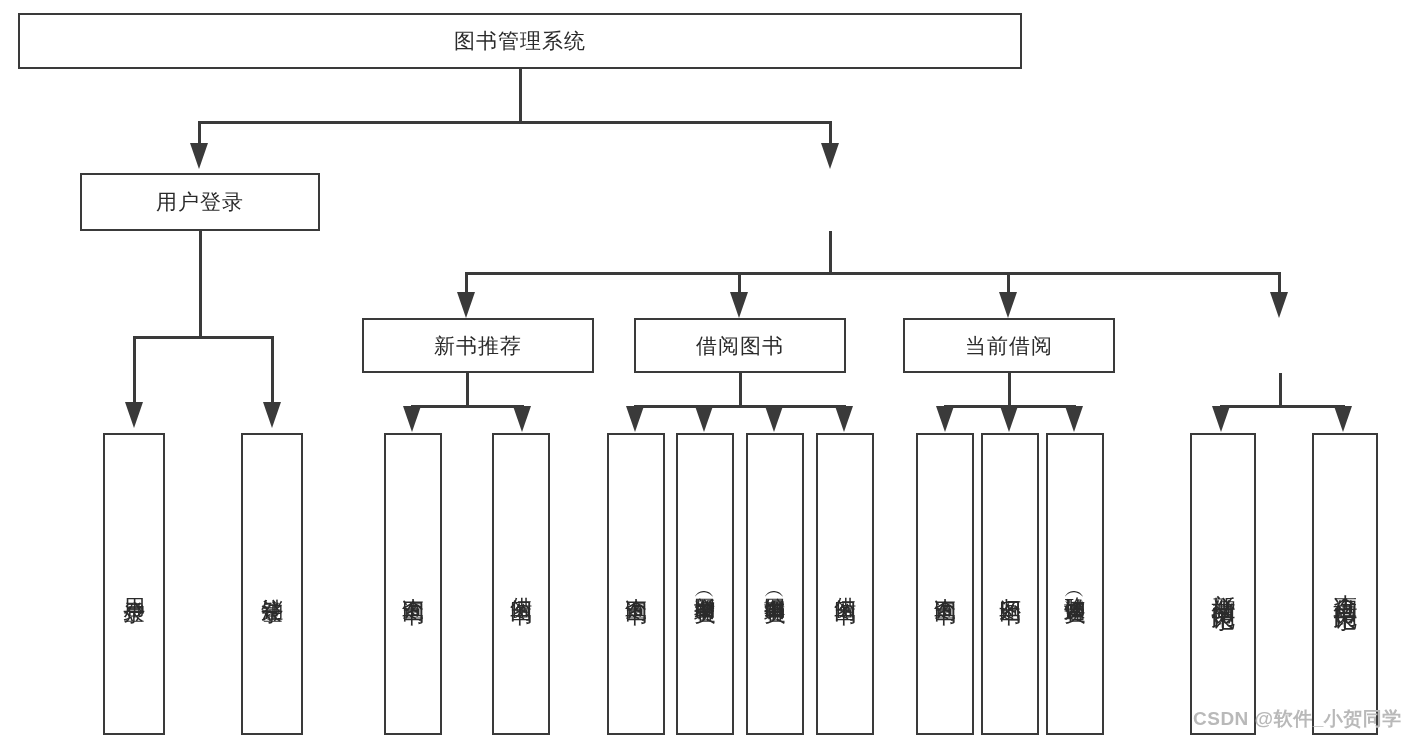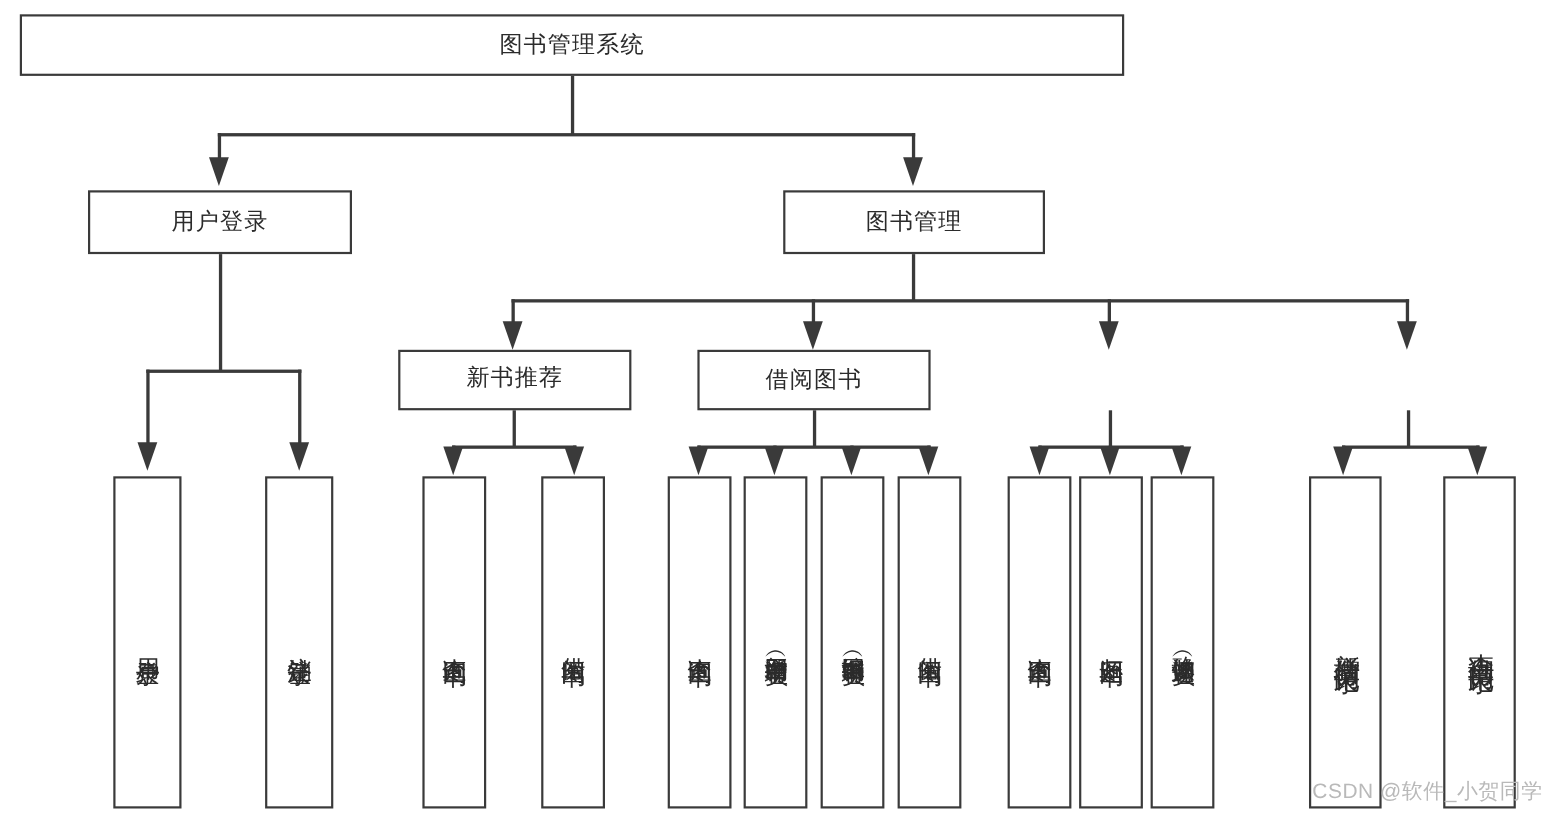--- a/index.html
+++ b/index.html
@@ -86,47 +86,47 @@
   <div class="ln v" style="left:198px;top:121px;width:3px;height:24px;"></div>
   <div class="arrow" style="left:190px;top:143px;"></div>
 
   <div class="ln v" style="left:829px;top:121px;width:3px;height:24px;"></div>
   <div class="arrow" style="left:821px;top:143px;"></div>
 
   <div class="node h" style="left:80px;top:173px;width:240px;height:58px;">
     <span>用户登录</span>
   </div>
 
-  <div class="node h" style="left:712px;top:173px;width:238px;height:58px;">
-    <span>图书管理</span>
-  </div>
 
   <div class="ln v" style="left:199px;top:231px;width:3px;height:106px;"></div>
   <div class="ln h" style="left:133px;top:336px;width:141px;height:3px;"></div>
   <div class="ln v" style="left:133px;top:336px;width:3px;height:68px;"></div>
   <div class="arrow" style="left:125px;top:402px;"></div>
   <div class="ln v" style="left:271px;top:336px;width:3px;height:68px;"></div>
   <div class="arrow" style="left:263px;top:402px;"></div>
 
   <div class="ln v" style="left:829px;top:231px;width:3px;height:42px;"></div>
   <div class="ln h" style="left:465px;top:272px;width:816px;height:3px;"></div>
   <div class="ln v" style="left:465px;top:272px;width:3px;height:22px;"></div>
   <div class="arrow" style="left:457px;top:292px;"></div>
   <div class="ln v" style="left:738px;top:272px;width:3px;height:22px;"></div>
   <div class="arrow" style="left:730px;top:292px;"></div>
   <div class="ln v" style="left:1007px;top:272px;width:3px;height:22px;"></div>
   <div class="arrow" style="left:999px;top:292px;"></div>
   <div class="ln v" style="left:1278px;top:272px;width:3px;height:22px;"></div>
   <div class="arrow" style="left:1270px;top:292px;"></div>
 
-  <div class="node h" style="left:362px;top:318px;width:212px;height:55px;font-family:Liberation Mono, monospace;">
+  <div class="node h" style="left:362px;top:318px;width:232px;height:55px;">
     <span>新书推荐</span>
   </div>
   <div class="node h" style="left:634px;top:318px;width:212px;height:55px;">
     <span>借阅图书</span>
+  </div>
+  <div class="node h" style="left:903px;top:318px;width:212px;height:55px;">
+    <span>当前借阅</span>
   </div>
 
   <div class="ln v" style="left:466px;top:373px;width:3px;height:33px;"></div>
   <div class="ln h" style="left:411px;top:405px;width:113px;height:3px;"></div>
   <div class="ln v" style="left:411px;top:405px;width:3px;height:8px;"></div>
   <div class="arrow" style="left:403px;top:406px;"></div>
   <div class="ln v" style="left:521px;top:405px;width:3px;height:8px;"></div>
   <div class="arrow" style="left:513px;top:406px;"></div>
 
   <div class="ln v" style="left:739px;top:373px;width:3px;height:33px;"></div>
@@ -193,15 +193,15 @@
     <span class="vtext small">确认归还（管理员）</span>
   </div>
 
   <div class="node v" style="left:1190px;top:433px;width:66px;height:302px;">
     <span class="vtext big">新增借阅记录</span>
   </div>
   <div class="node v" style="left:1312px;top:433px;width:66px;height:302px;">
     <span class="vtext big">查询借阅记录</span>
   </div>
 
-  <div id="watermark" style="left:1193px;top:706px;">CSDN @软件_小贺同学</div>
+  <div id="watermark" style="left:1193px;top:706px;font-weight:bold;">CSDN @软件_小贺同学</div>
 
 </div>
 
 </body></html>

